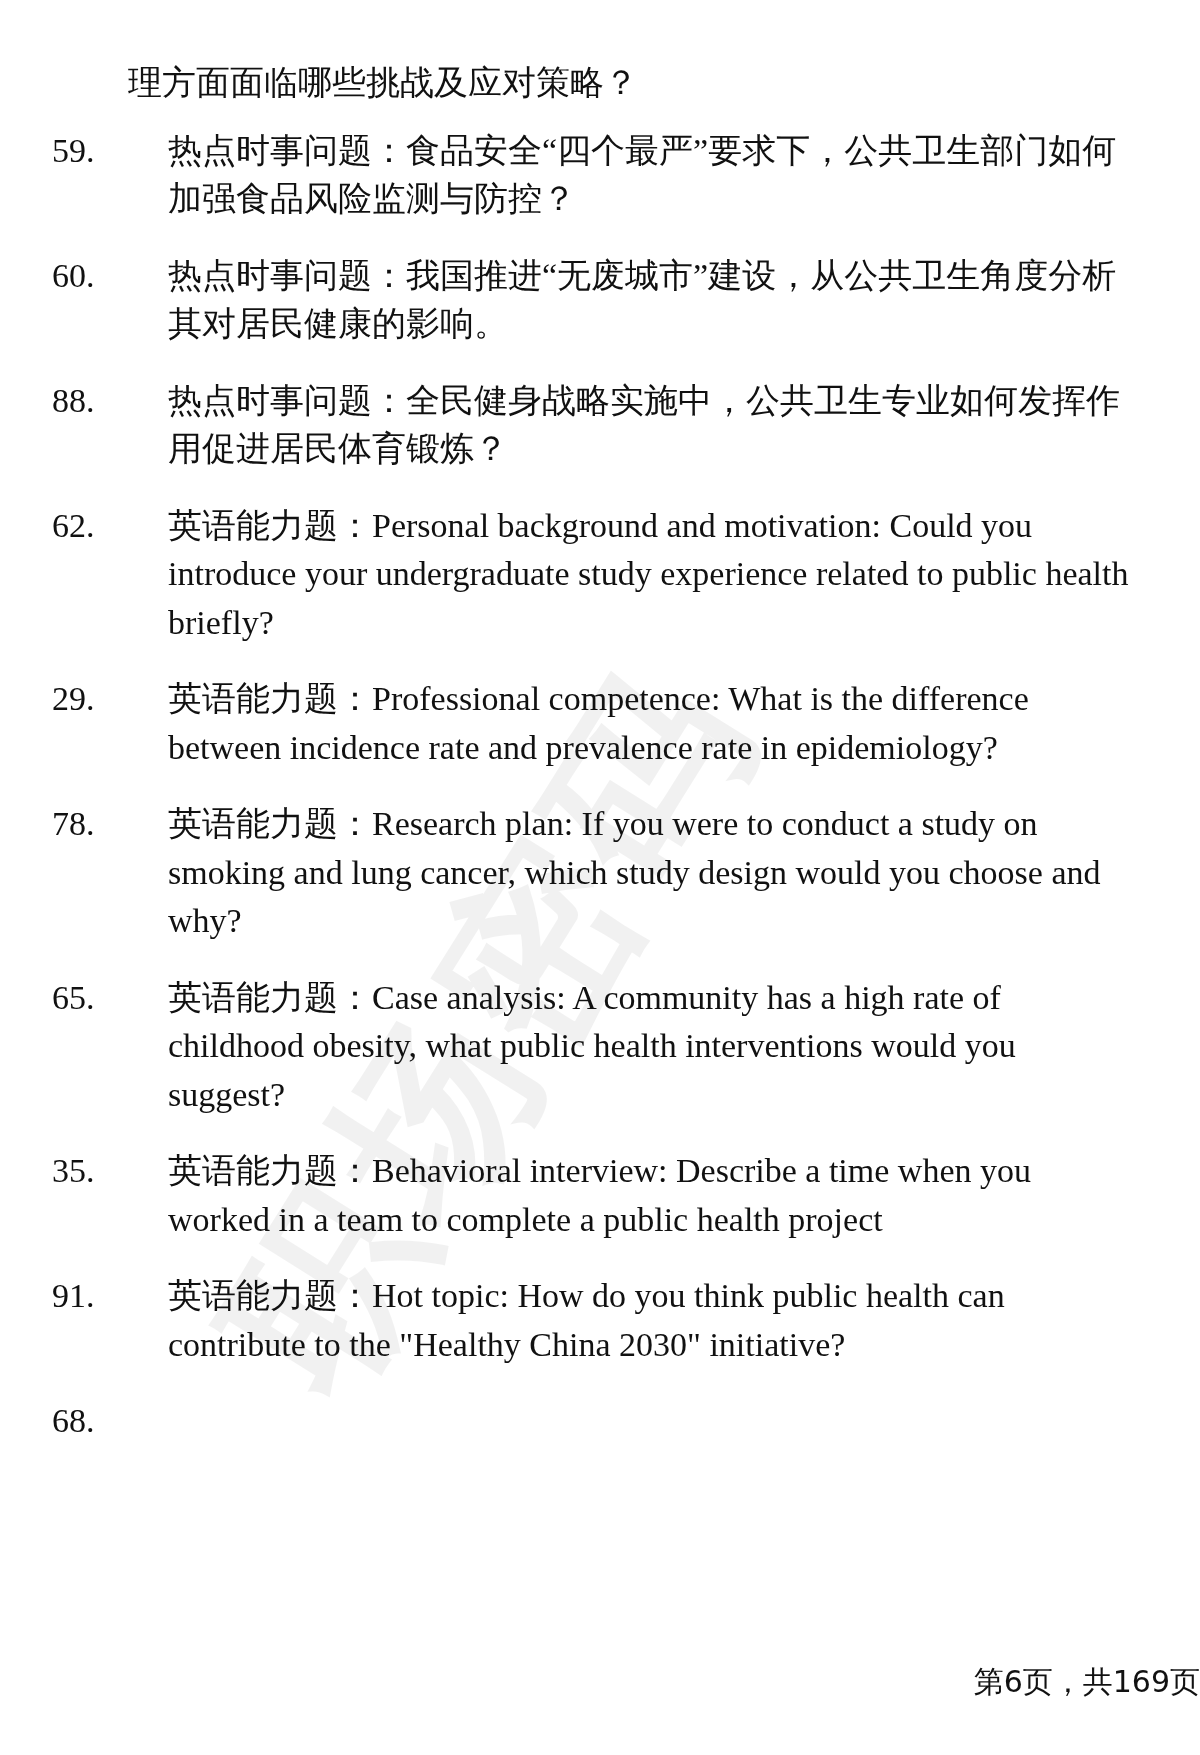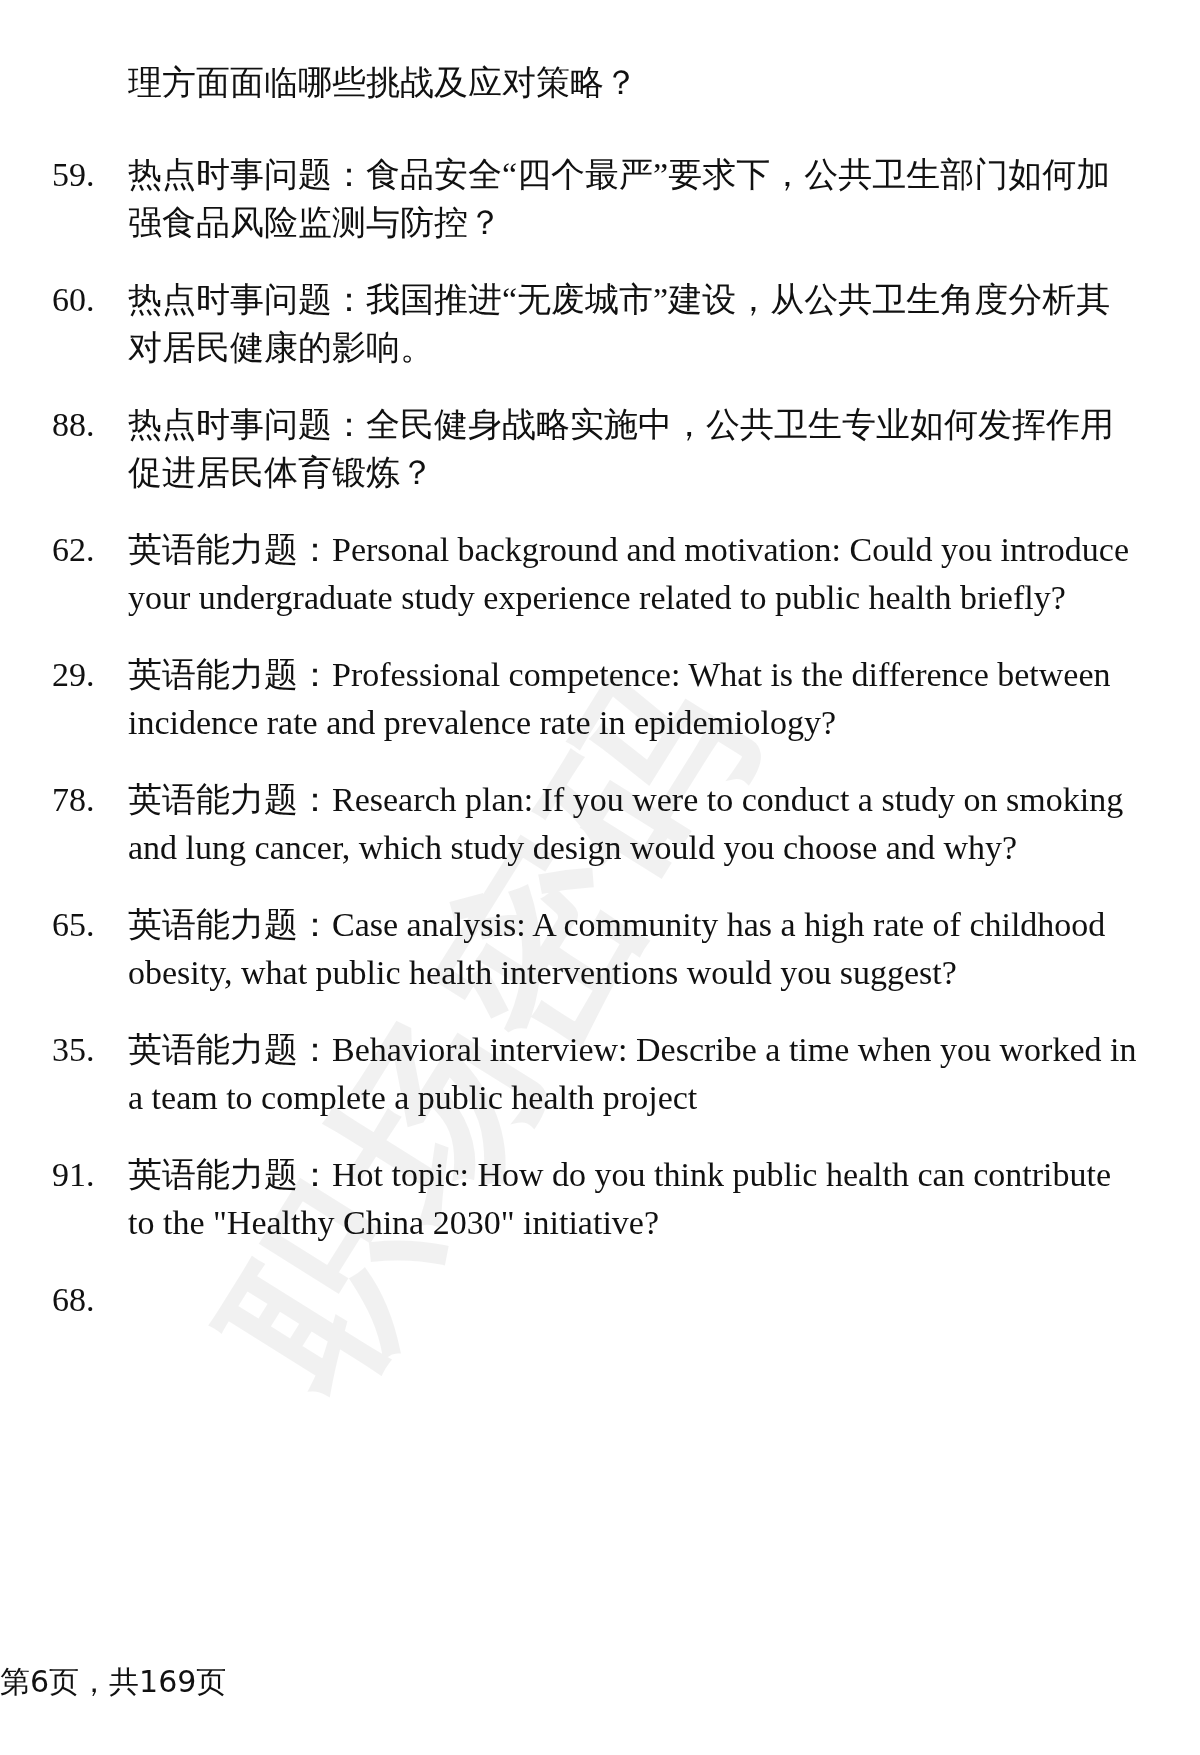--- a/index.html
+++ b/index.html
@@ -52,33 +52,34 @@
     margin-bottom: 28px;
     font-family: Liberation Serif, serif;
   }
   .item .num {
     position: absolute;
     left: 52px;
     top: 0;
   }
   .item .body {
     display: block;
+    margin-left: 40px;
   }
   .continuation {
     padding-left: 128px;
     font-size: 34px;
     line-height: 48.5px;
-    margin-bottom: 44px;
+    margin-bottom: 20px;
   }
   .footer {
     position: absolute;
     left: 0;
     width: 1200px;
     top: 1662px;
-    text-align: left;
+    text-align: right;
     font-size: 30px;
     color: #111111;
   }
 </style>
 </head>
 <body>
 
 <div class="page">
 
   <div class="watermark">职场密码</div>

